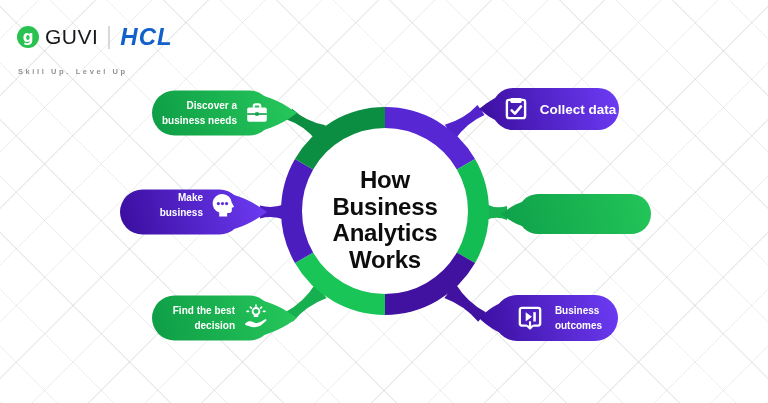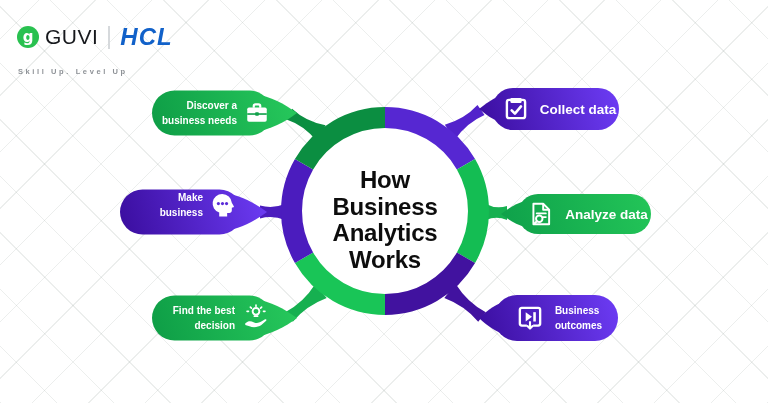--- a/index.html
+++ b/index.html
@@ -203,34 +203,20 @@
         <rect x="3.6" y="3.6" width="16.8" height="16.8" rx="2" fill="none" stroke="#fff" stroke-width="2.2"></rect>
         <rect x="6.8" y="1.8" width="10.4" height="4.6" rx="1" fill="#fff"></rect>
         <path d="M8 13.2l3 3 5.6-6.6" fill="none" stroke="#fff" stroke-width="2.4" stroke-linecap="round" stroke-linejoin="round"></path>
       </svg>
     </div>
     <div class="lbl">
       <span>Collect data</span>
     </div>
   </div>
 
-  <div class="node right one-line n-analyze">
-    <div class="ic">
-      <svg width="26" height="26" viewBox="0 0 24 24">
-        <path d="M5 2.5h9l5.5 5.5v13.5H5Z" fill="none" stroke="#fff" stroke-width="1.8" stroke-linejoin="round"></path>
-        <path d="M14 2.5V8h5.5" fill="none" stroke="#fff" stroke-width="1.8" stroke-linejoin="round"></path>
-        <path d="M8 11.5h8.5M13.8 14.8h2.7" stroke="#fff" stroke-width="1.6" stroke-linecap="round"></path>
-        <circle cx="10.4" cy="16.4" r="3" fill="none" stroke="#fff" stroke-width="1.8"></circle>
-        <path d="M8.2 18.6 6 20.8" stroke="#fff" stroke-width="2" stroke-linecap="round"></path>
-      </svg>
-    </div>
-    <div class="lbl">
-      <span>Analyze data</span>
-    </div>
-  </div>
 
   <div class="node right n-predict">
     <div class="ic">
       <svg width="28" height="28" viewBox="0 0 24 24">
         <path d="M9.3 18.5H5A1.7 1.7 0 0 1 3.3 16.8V5A1.7 1.7 0 0 1 5 3.3h14A1.7 1.7 0 0 1 20.7 5v11.8a1.7 1.7 0 0 1-1.7 1.7h-4.3" fill="none" stroke="#fff" stroke-width="2"></path>
         <path d="M8.3 7l5.4 4-5.4 4Z" fill="#fff"></path>
         <rect x="14.8" y="7" width="2.2" height="8" fill="#fff"></rect>
         <path d="M12 14.8V21" stroke="#fff" stroke-width="1.8"></path>
         <path d="M9.8 18.9 12 21.1l2.2-2.2" fill="none" stroke="#fff" stroke-width="1.8" stroke-linecap="round" stroke-linejoin="round"></path>
       </svg>

